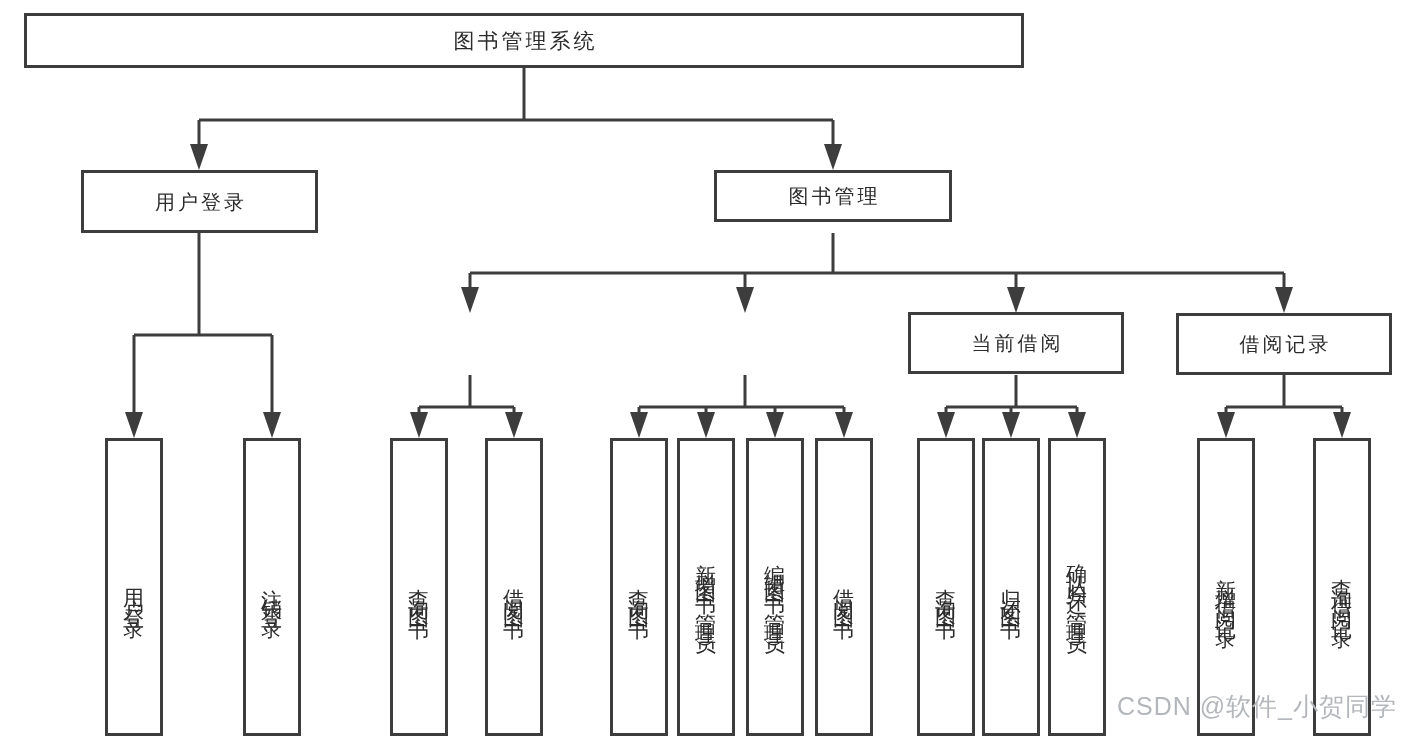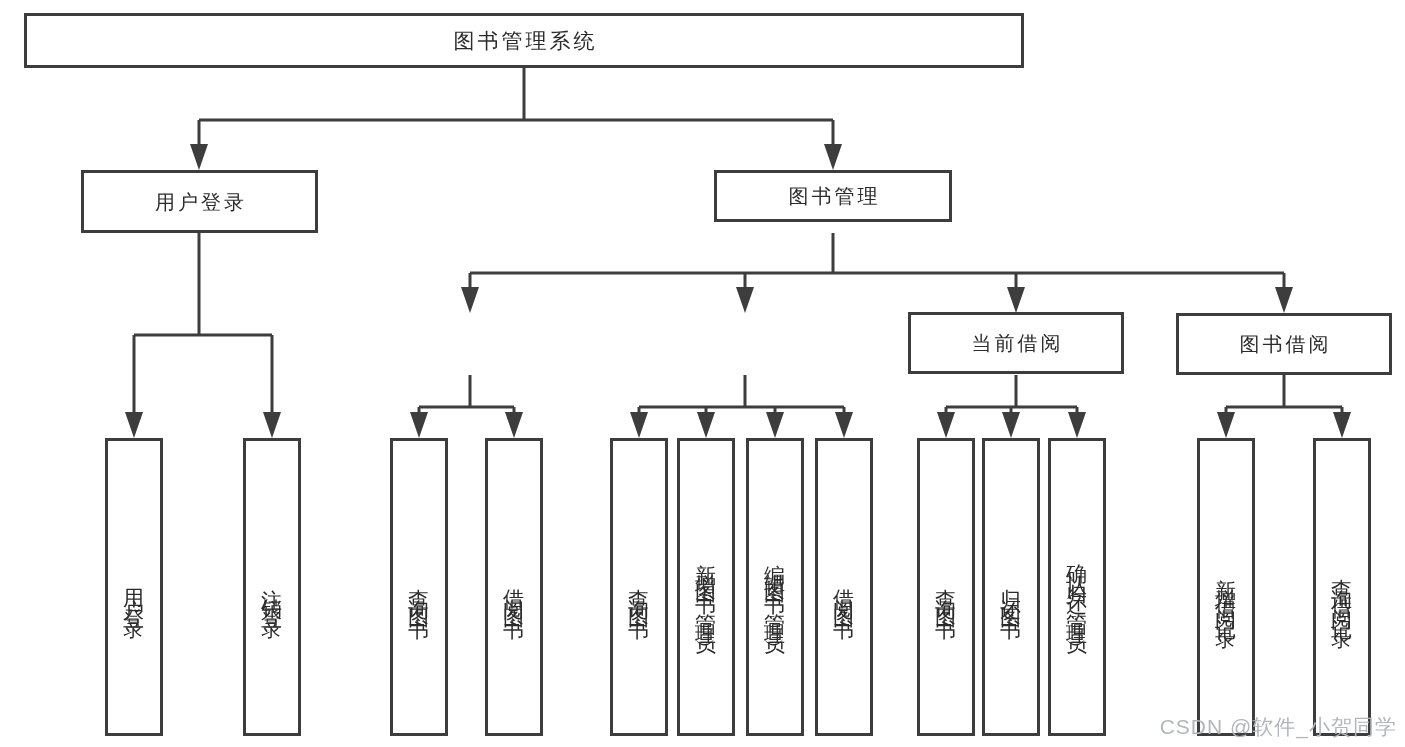--- a/index.html
+++ b/index.html
@@ -17,22 +17,22 @@
     display:flex; align-items:center; justify-content:center;
     line-height:1;
   }
   .node.h{font-size:21px; letter-spacing:3px; padding-left:3px;}
   .node.mid{font-size:20px;}
   .node.v{
     writing-mode:vertical-rl; text-orientation:mixed;
     font-size:21px; letter-spacing:10px; padding-top:10px;
   }
   .watermark{
-    position:absolute; z-index:2; right:8px; bottom:6px;
-    font-size:21px; color:var(--wm); letter-spacing:1px;
+    position:absolute; z-index:2; right:8px; bottom:24px;
+    font-size:25px; color:var(--wm); letter-spacing:1px;
     font-family:"Liberation Sans", sans-serif;
   }
 </style>
 </head>
 <body>
 
 <div class="stage">
 
   <svg class="wires" width="1405" height="747">
       <line x1="524" y1="68" x2="524" y2="120" stroke="#3d3d3d" stroke-width="3"></line>
@@ -88,21 +88,21 @@
       <polygon points="1217,412 1235,412 1226,438" fill="#3d3d3d"></polygon>
       <polygon points="1333,412 1351,412 1342,438" fill="#3d3d3d"></polygon>
     </svg>
 
   <div class="node h" style="left:24px;top:13px;width:1000px;height:55px">图书管理系统</div>
 
   <div class="node h mid" style="left:81px;top:170px;width:237px;height:63px">用户登录</div>
   <div class="node h mid" style="left:714px;top:170px;width:238px;height:52px">图书管理</div>
 
   <div class="node h mid" style="left:908px;top:312px;width:216px;height:62px">当前借阅</div>
-  <div class="node h mid" style="left:1176px;top:313px;width:216px;height:62px">图书借阅</div>
+  <div class="node h mid" style="left:1176px;top:313px;width:216px;height:62px">借阅记录</div>
 
   <div class="node v" style="left:105px;top:438px;width:58px;height:298px">用户登录</div>
   <div class="node v" style="left:243px;top:438px;width:58px;height:298px">注销登录</div>
 
   <div class="node v" style="left:390px;top:438px;width:58px;height:298px">查询图书</div>
   <div class="node v" style="left:485px;top:438px;width:58px;height:298px">借阅图书</div>
 
   <div class="node v" style="left:610px;top:438px;width:58px;height:298px">查询图书</div>
   <div class="node v" style="left:677px;top:438px;width:58px;height:298px">新增图书（管理员）</div>
   <div class="node v" style="left:746px;top:438px;width:58px;height:298px">编辑图书（管理员）</div>

